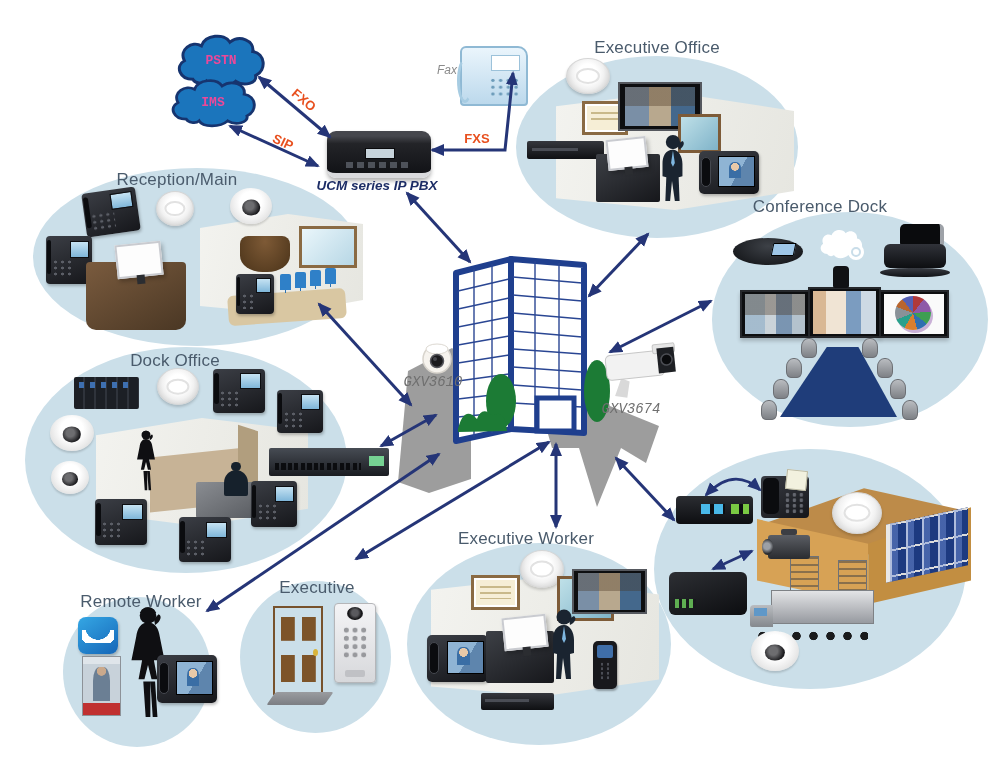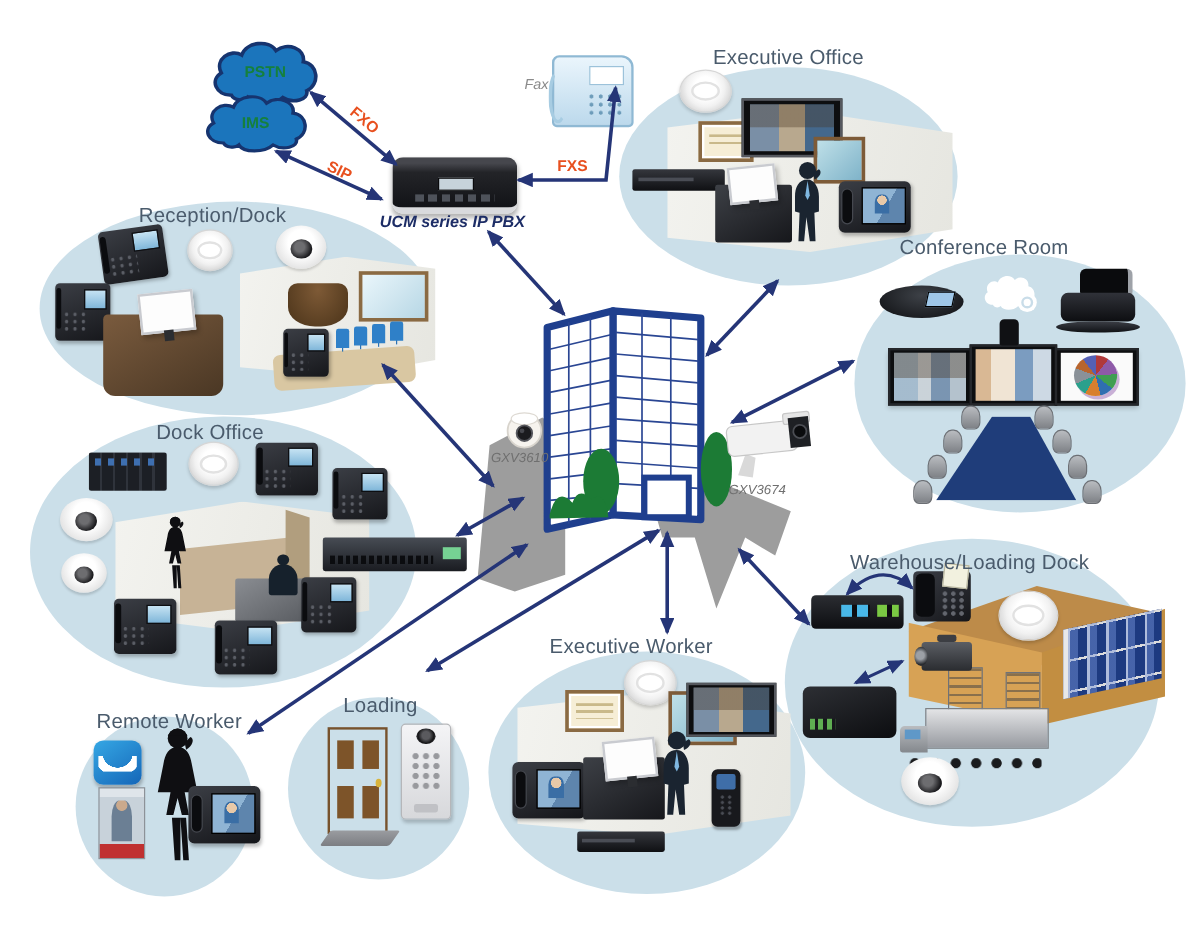--- a/index.html
+++ b/index.html
@@ -4,24 +4,24 @@
 <style>
   html,body{margin:0;padding:0;background:#fff;}
   #stage{position:relative;width:1000px;height:772px;background:#fff;overflow:hidden;
          font-family:"Liberation Sans",sans-serif;}
   .abs{position:absolute;}
   .bubble{position:absolute;background:#cbdfe9;border-radius:50%;z-index:1;}
   .dev{z-index:2;}
   .lbl{position:absolute;z-index:8;color:#4a5b6c;white-space:nowrap;transform:translate(-50%,-50%);}
   .loc-lbl{font-size:17px;letter-spacing:.2px;}
   .link-lbl{color:#e8501f;font-weight:bold;font-size:13px;}
-  .cloud-lbl{color:#15803d;font-weight:bold;font-size:13px;}
+  .cloud-lbl{color:#ec4899;font-weight:bold;font-size:13px;font-family:Liberation Mono, monospace;}
   .pbx-lbl{color:#1d2d66;font-weight:bold;font-style:italic;font-size:13.5px;}
   .fax-lbl{color:#8b8b8b;font-style:italic;font-size:12px;}
-  .cam-lbl{color:#6f6f6f;font-style:italic;font-size:11px;}
+  .cam-lbl{color:#6f6f6f;font-style:italic;font-size:14px;font-family:Liberation Mono, monospace;}
   #overlay{position:absolute;inset:0;z-index:5;pointer-events:none;}
   i{position:absolute;display:block;}
 
   
   .wall{background:linear-gradient(105deg,#f3f3ef,#e6e6e0);}
   .cub{background:#c7b396;}
   .cub2{background:#b19e7e;}
   .rug{background:#d9c7a2;border-radius:6px;transform:rotate(-4deg);}
 
   
@@ -423,28 +423,27 @@
       <line x1="381" y1="446" x2="436" y2="415" marker-start="url(#ah)" marker-end="url(#ah)"></line>
       <line x1="207" y1="611" x2="439" y2="454" marker-start="url(#ah)" marker-end="url(#ah)"></line>
       <line x1="356" y1="559" x2="549" y2="442" marker-start="url(#ah)" marker-end="url(#ah)"></line>
       <line x1="556" y1="527" x2="556" y2="444" marker-start="url(#ah)" marker-end="url(#ah)"></line>
       <line x1="674" y1="520" x2="616" y2="458" marker-start="url(#ah)" marker-end="url(#ah)"></line>
       <path d="M706 495 Q734 466 760 490" stroke-width="2.6" marker-start="url(#ah)" marker-end="url(#ah)"></path>
       <line x1="752" y1="551" x2="713" y2="569" stroke-width="2.6" marker-start="url(#ah)" marker-end="url(#ah)"></line>
     </g>
   </svg>
 
-  <div class="lbl loc-lbl" style="left:177px;top:180px">Reception/Dock</div>
+  <div class="lbl loc-lbl" style="left:177px;top:180px">Reception/Main</div>
   <div class="lbl loc-lbl" style="left:657px;top:48px">Executive Office</div>
-  <div class="lbl loc-lbl" style="left:820px;top:207px">Conference Room</div>
+  <div class="lbl loc-lbl" style="left:820px;top:207px">Conference Dock</div>
   <div class="lbl loc-lbl" style="left:175px;top:361px">Dock Office</div>
   <div class="lbl loc-lbl" style="left:141px;top:602px">Remote Worker</div>
-  <div class="lbl loc-lbl" style="left:317px;top:588px">Loading</div>
+  <div class="lbl loc-lbl" style="left:317px;top:588px">Executive</div>
   <div class="lbl loc-lbl" style="left:526px;top:539px">Executive Worker</div>
-  <div class="lbl loc-lbl" style="left:808px;top:469px">Warehouse/Loading Dock</div>
 
   <div class="lbl cloud-lbl" style="left:221px;top:60px">PSTN</div>
   <div class="lbl cloud-lbl" style="left:213px;top:102px">IMS</div>
   <div class="lbl link-lbl" style="left:304px;top:100px;transform:translate(-50%,-50%) rotate(40deg)">FXO</div>
   <div class="lbl link-lbl" style="left:283px;top:142px;transform:translate(-50%,-50%) rotate(26deg)">SIP</div>
   <div class="lbl link-lbl" style="left:477px;top:138px">FXS</div>
   <div class="lbl fax-lbl" style="left:447px;top:70px">Fax</div>
   <div class="lbl pbx-lbl" style="left:377px;top:185px">UCM series IP PBX</div>
   <div class="lbl cam-lbl" style="left:433px;top:382px">GXV3610</div>
   <div class="lbl cam-lbl" style="left:631px;top:409px">GXV3674</div>

